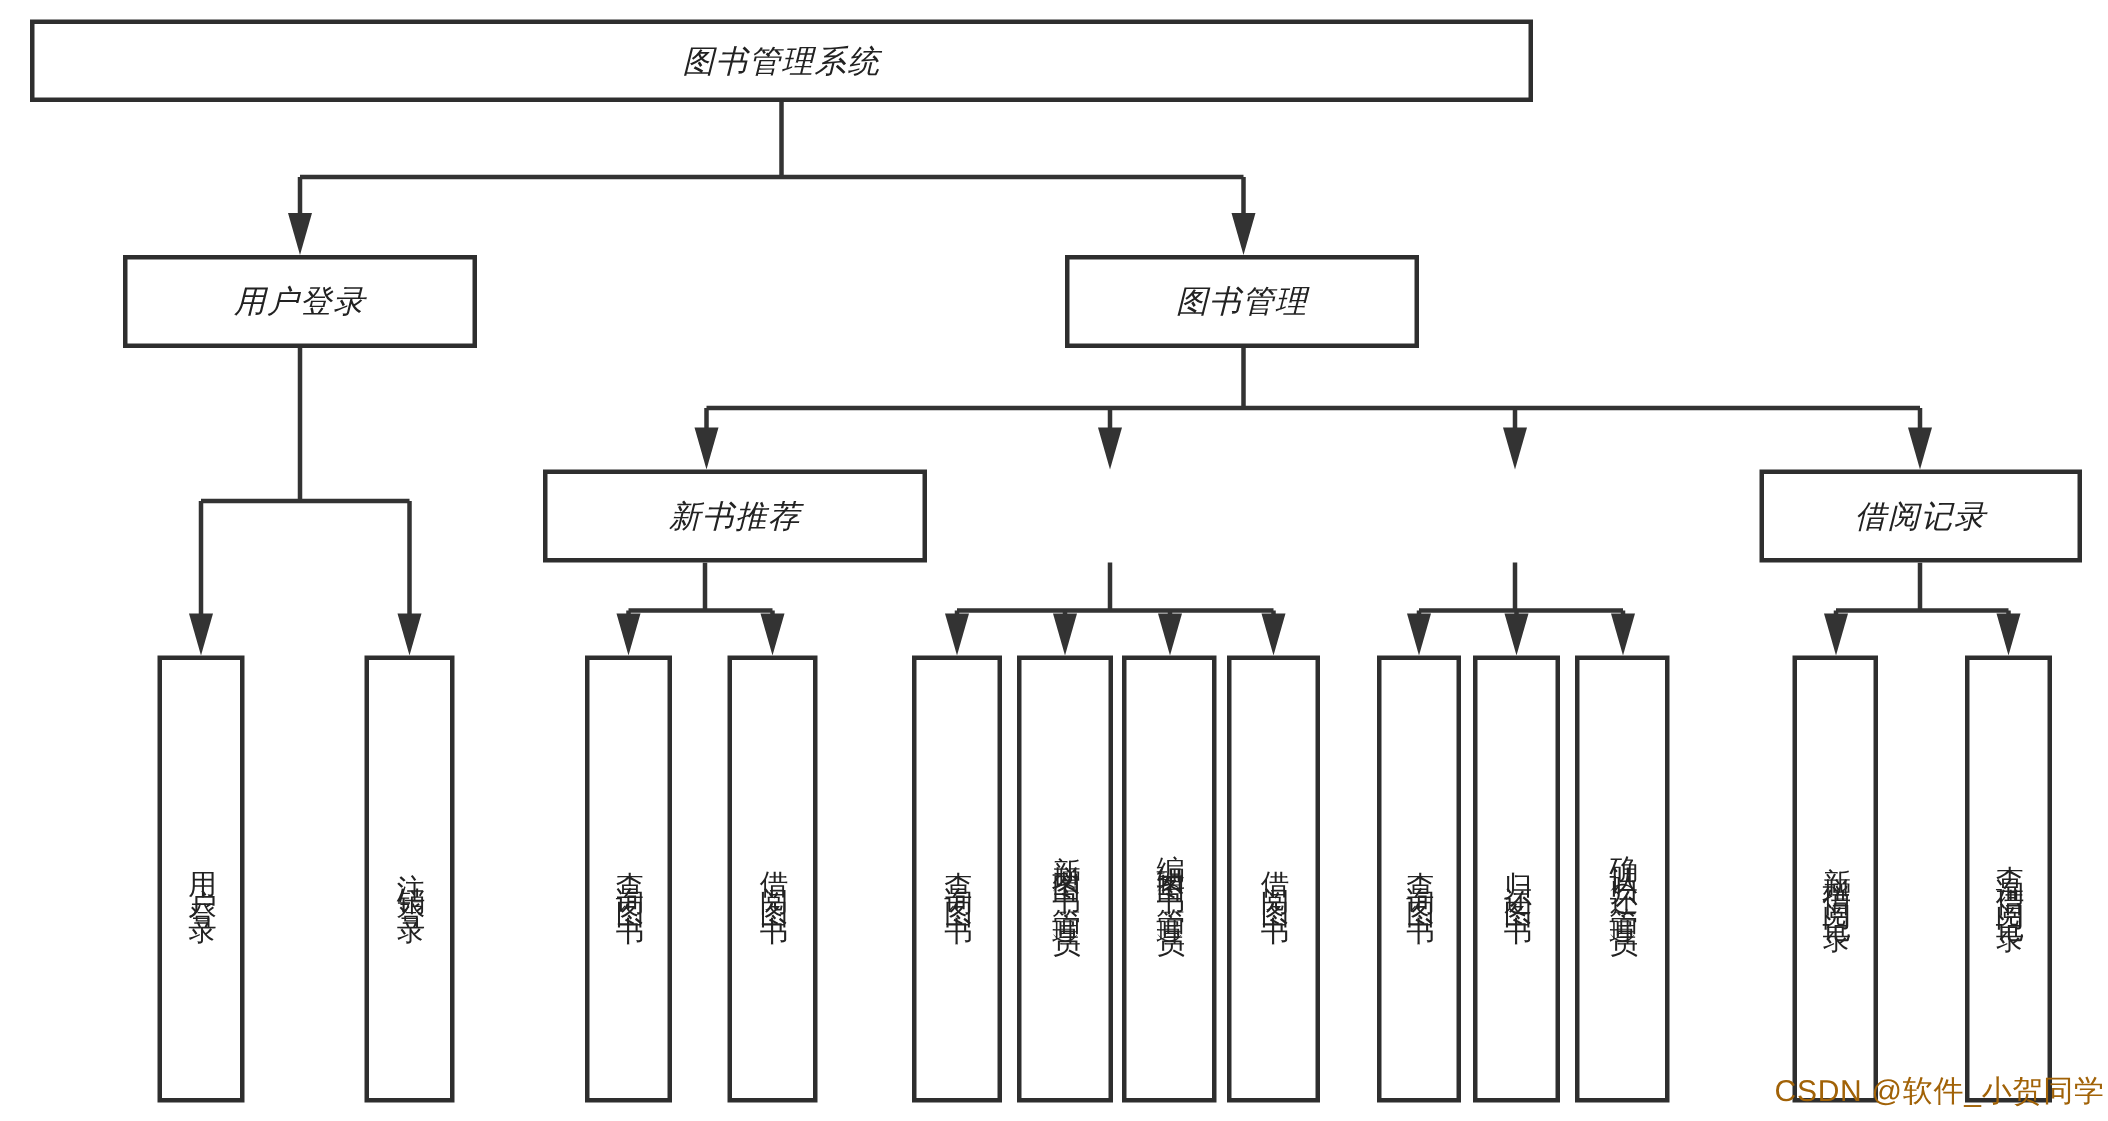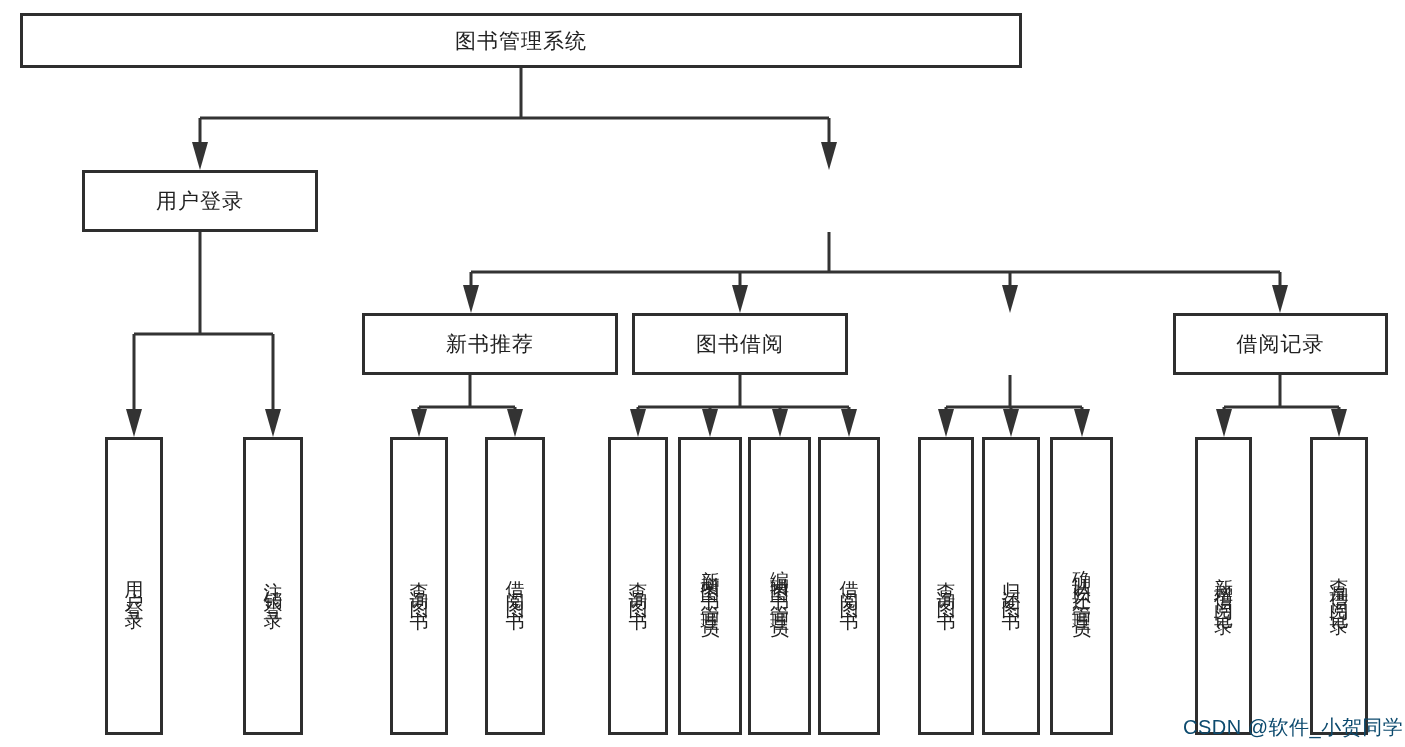--- a/index.html
+++ b/index.html
@@ -21,20 +21,21 @@
     box-sizing: border-box;
     border: 3px solid #2e2e2e;
     background: #ffffff;
     display: flex;
     align-items: center;
     justify-content: center;
     font-size: 21px;
     letter-spacing: 1px;
     color: #222222;
     white-space: nowrap;
+    font-style: italic;
   }
   .vbox {
     position: absolute;
     box-sizing: border-box;
     border: 3px solid #2e2e2e;
     background: #ffffff;
     display: flex;
     align-items: center;
     justify-content: center;
     writing-mode: vertical-rl;
@@ -42,21 +43,21 @@
     letter-spacing: 10px;
     color: #222222;
     top: 437px;
     height: 298px;
   }
   .watermark {
     position: absolute;
     left: 1183px;
     top: 714px;
     font-size: 20px;
-    color: #0c4a6e;
+    color: #a16207;
     letter-spacing: 0.5px;
     white-space: nowrap;
     z-index: 5;
   }
 </style>
 </head>
 <body>
 
 <div class="canvas">
 
@@ -96,23 +97,23 @@
       <polygon points="1011,437 1003,409 1019,409"></polygon>
       <polygon points="1082,437 1074,409 1090,409"></polygon>
       <polygon points="1224,437 1216,409 1232,409"></polygon>
       <polygon points="1339,437 1331,409 1347,409"></polygon>
     </g>
   </svg>
 
   <div class="hbox" style="left:20px; top:13px; width:1002px; height:55px;">图书管理系统</div>
 
   <div class="hbox" style="left:82px; top:170px; width:236px; height:62px;">用户登录</div>
+  <div class="hbox" style="left:710px; top:170px; width:236px; height:62px;">图书管理</div>
 
   <div class="hbox" style="left:362px; top:313px; width:256px; height:62px;">新书推荐</div>
-  <div class="hbox" style="left:632px; top:313px; width:216px; height:62px;">图书借阅</div>
   <div class="hbox" style="left:1173px; top:313px; width:215px; height:62px;">借阅记录</div>
 
   <div class="vbox" style="left:105px; width:58px;">用户登录</div>
   <div class="vbox" style="left:243px; width:60px;">注销登录</div>
 
   <div class="vbox" style="left:390px; width:58px;">查询图书</div>
   <div class="vbox" style="left:485px; width:60px;">借阅图书</div>
 
   <div class="vbox" style="left:608px; width:60px;">查询图书</div>
   <div class="vbox" style="left:678px; width:64px; letter-spacing:7px;">新增图书（管理员）</div>

